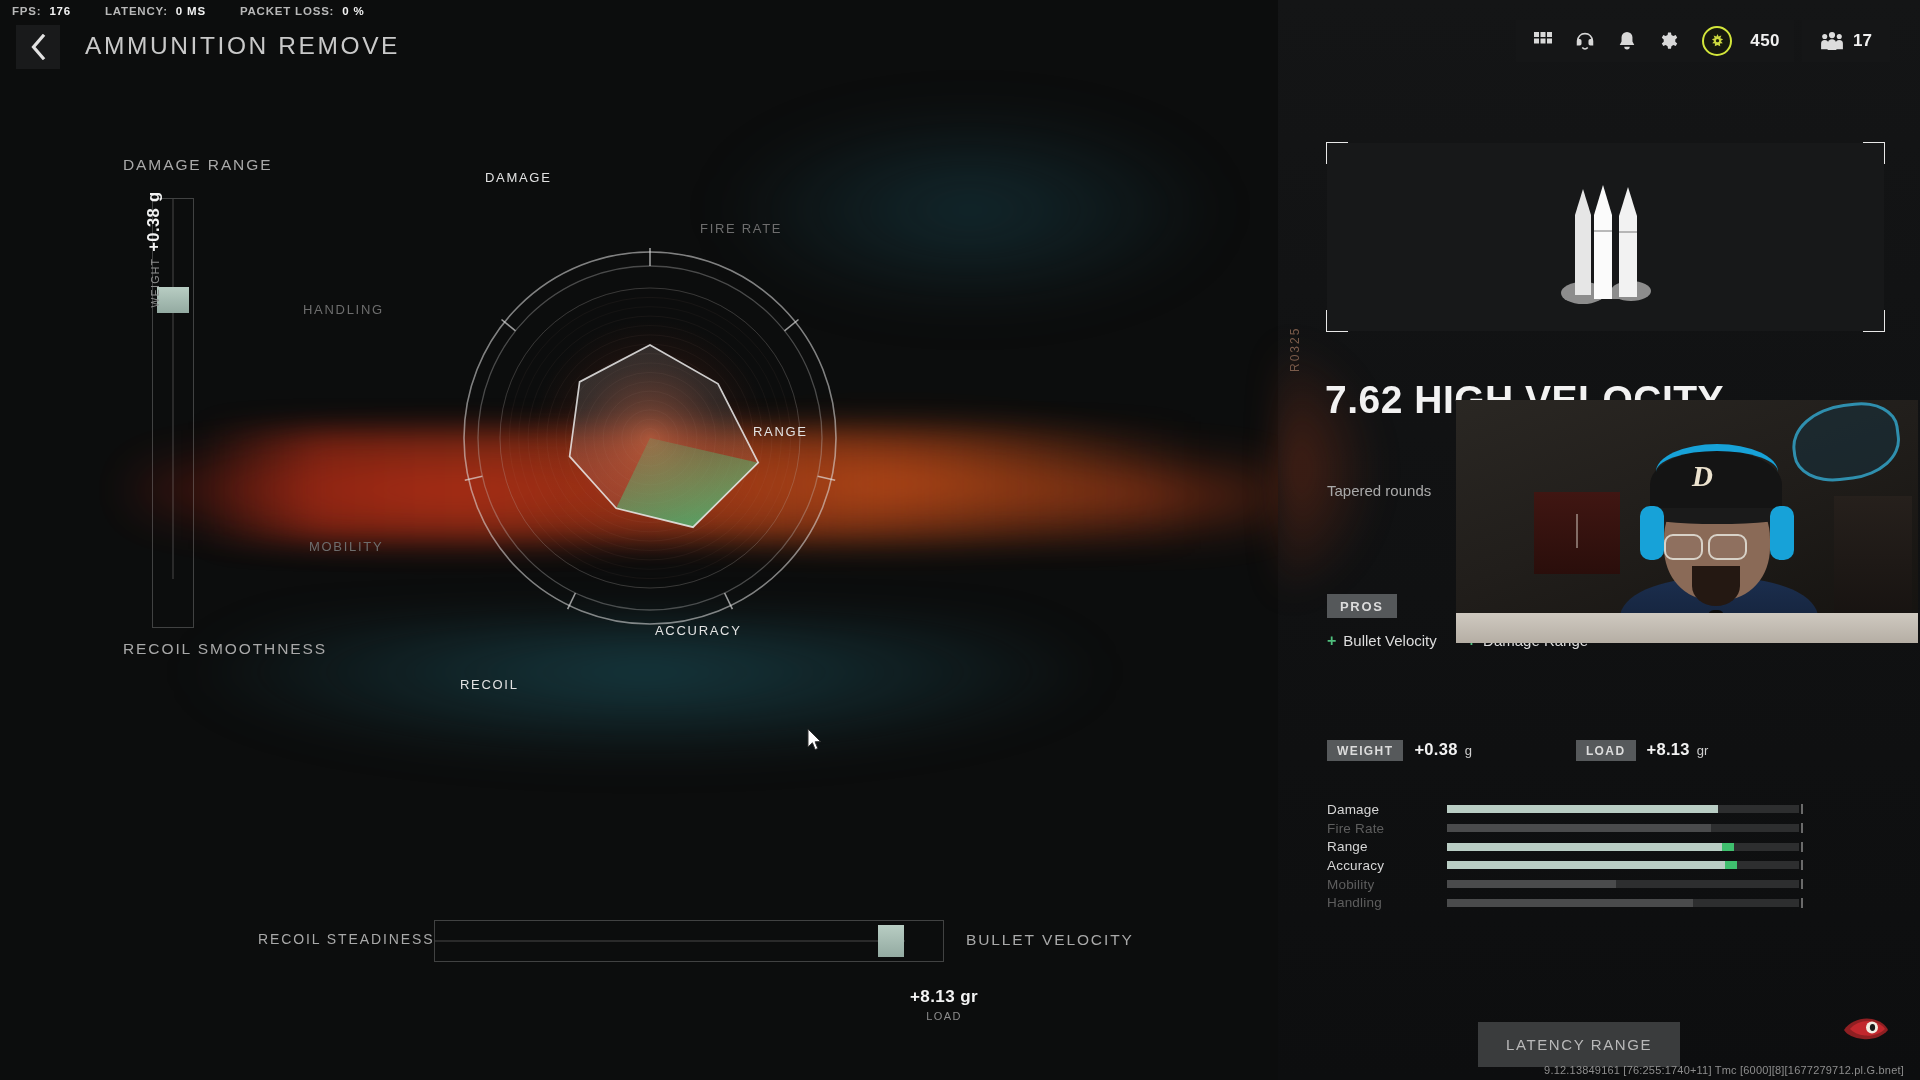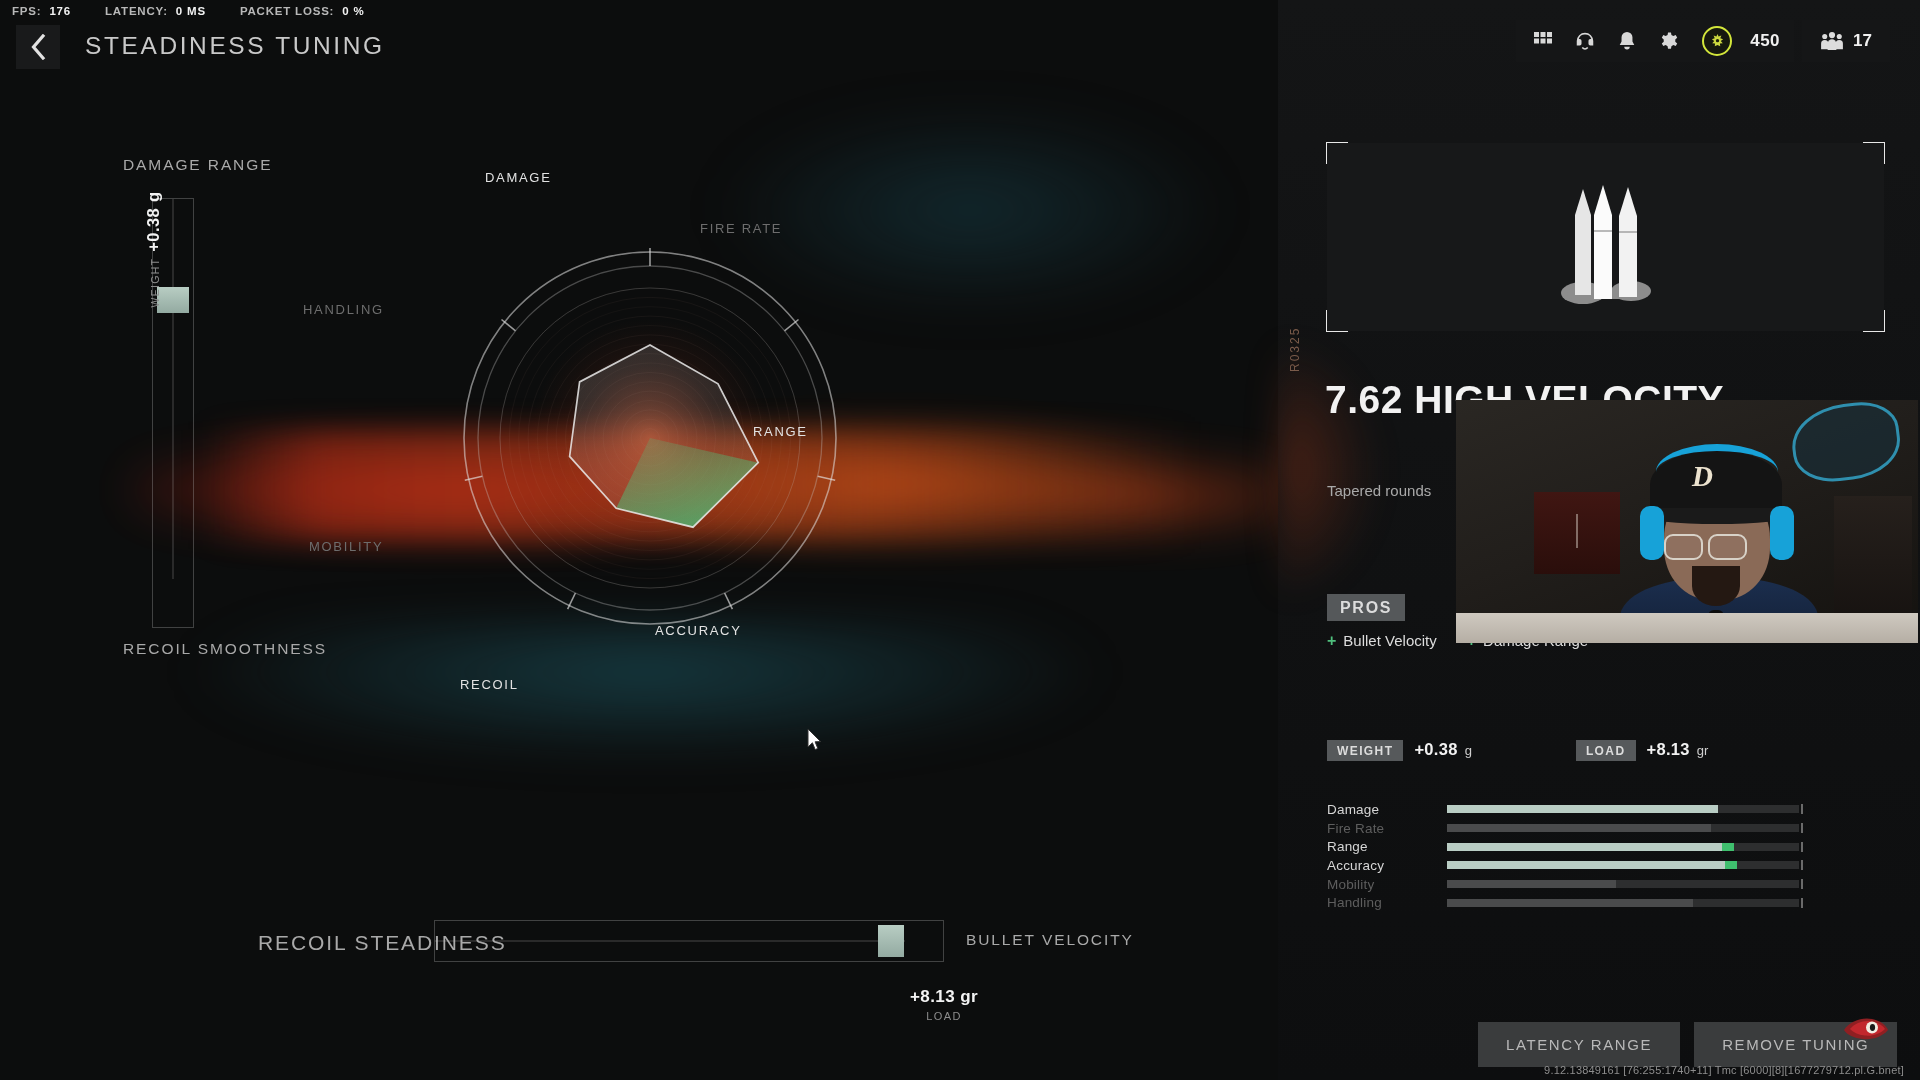--- a/index.html
+++ b/index.html
@@ -127,21 +127,21 @@
   #vslider-value .vlabel { font-size:10.5px; letter-spacing:1.3px; color:#8d8d8d; }
   #vslider-value .vnum { font-size:16.5px; font-weight:bold; color:#f2f2f2; letter-spacing:.4px; }
   #vslider-bottom {
     position:absolute; left:-3px; top:450px; font-size:15.5px; letter-spacing:1.9px; color:#a9a9a9;
     white-space:nowrap;
   }
 
   
   #hslider-wrap { position:absolute; left:258px; top:915px; width:880px; height:110px; }
   #hslider-left {
-    position:absolute; left:0; top:16px; font-size:21px; letter-spacing:1.9px; color:#a9a9a9;
+    position:absolute; left:0; top:16px; font-size:14px; letter-spacing:1.9px; color:#a9a9a9;
     white-space:nowrap;
   }
   #hslider-track {
     position:absolute; left:176px; top:5px; width:510px; height:42px;
     border:1px solid rgba(190,190,190,.30);
   }
   #hslider-fillline {
     position:absolute; left:0; top:calc(50% - 1px); width:470px; height:2px;
     background:rgba(200,200,200,.16);
   }
@@ -178,21 +178,21 @@
   #attach-name {
     position:absolute; left:1325px; top:378px; font-size:39px; font-weight:bold;
     letter-spacing:.5px; color:#f2f2f2; white-space:nowrap;
   }
   #attach-desc {
     position:absolute; left:1327px; top:480px; width:540px; font-size:15px;
     line-height:21px; color:#a9a9a9;
   }
   #pros-chip {
     position:absolute; left:1327px; top:594px; background:#55585a; color:#dcdcdc;
-    font-size:16px; letter-spacing:1.7px; padding:5px 13px 4px 13px; font-weight:bold;
+    font-size:13px; letter-spacing:1.7px; padding:5px 13px 4px 13px; font-weight:bold;
   }
   #pros-list { position:absolute; left:1327px; top:632px; display:flex; gap:30px; }
   .pro-item { font-size:15px; color:#ddd; display:flex; align-items:baseline; gap:7px; white-space:nowrap; }
   .pro-plus { color:#4fbf7d; font-size:16px; font-weight:bold; }
 
   #tune-values { position:absolute; left:1327px; top:740px; display:flex; align-items:center; gap:0; }
   .tv-group { display:flex; align-items:baseline; gap:11px; }
   .tv-chip {
     background:#56595b; color:#dcdcdc; font-size:12px; letter-spacing:1.4px;
     padding:4px 10px 3px 10px; font-weight:bold;
@@ -329,21 +329,21 @@
     <span class="perf-k">PACKET LOSS:</span>
     <span class="perf-v">0 %</span>
   </span>
 </div>
 
 <div id="back-btn">
   <svg viewBox="0 0 17 26">
     <polyline points="13,2 3.5,13 13,24" fill="none" stroke="#e2e2e2" stroke-width="3.2" stroke-linecap="square"></polyline>
   </svg>
 </div>
-<div id="page-title">STEADINESS TUNING</div>
+<div id="page-title">AMMUNITION REMOVE</div>
 
 <div id="top-right">
   <div id="icon-group">
     <div class="hicon">
       <svg width="20" height="20" viewBox="0 0 20 20">
         <rect x="1" y="1" width="5" height="5"></rect>
           <rect x="7.5" y="1" width="5" height="5"></rect>
           <rect x="14" y="1" width="5" height="5"></rect>
         <rect x="1" y="7.5" width="5" height="5"></rect>
           <rect x="7.5" y="7.5" width="5" height="5"></rect>
@@ -568,21 +568,20 @@
     <div class="stat-row">
       <div class="stat-name sn-inactive">Handling</div>
       <div class="stat-bar">
         <div class="stat-fill" style="width: 70%; background: rgb(74, 75, 76);"></div>
       </div>
     </div>
   </div>
 
 <div id="bottom-actions">
   <div class="action-btn">LATENCY RANGE</div>
-  <div class="action-btn">REMOVE TUNING</div>
 </div>
 
 <svg id="brand-logo" viewBox="0 0 46 34">
   <path d="M2 18c6-9 18-13 28-11 8 1.6 14 6 16 11-6 7-16 10-25 9C12 26 5 23 2 18z" fill="#8f1f22"></path>
   <path d="M8 17c5-6 14-9 22-7.6 6 1 11 4 13 7.6-5 5-13 7.4-20 6.6C16 22.8 11 20.4 8 17z" fill="#c2272d"></path>
   <ellipse cx="30" cy="15.5" rx="6" ry="6" fill="#f1ece2"></ellipse>
   <ellipse cx="30.5" cy="15.5" rx="2.6" ry="3.4" fill="#1a1a1a"></ellipse>
 </svg>
 
 <div id="build-string">9.12.13849161 [76:255:1740+11] Tmc [6000][8][1677279712.pl.G.bnet]</div>

